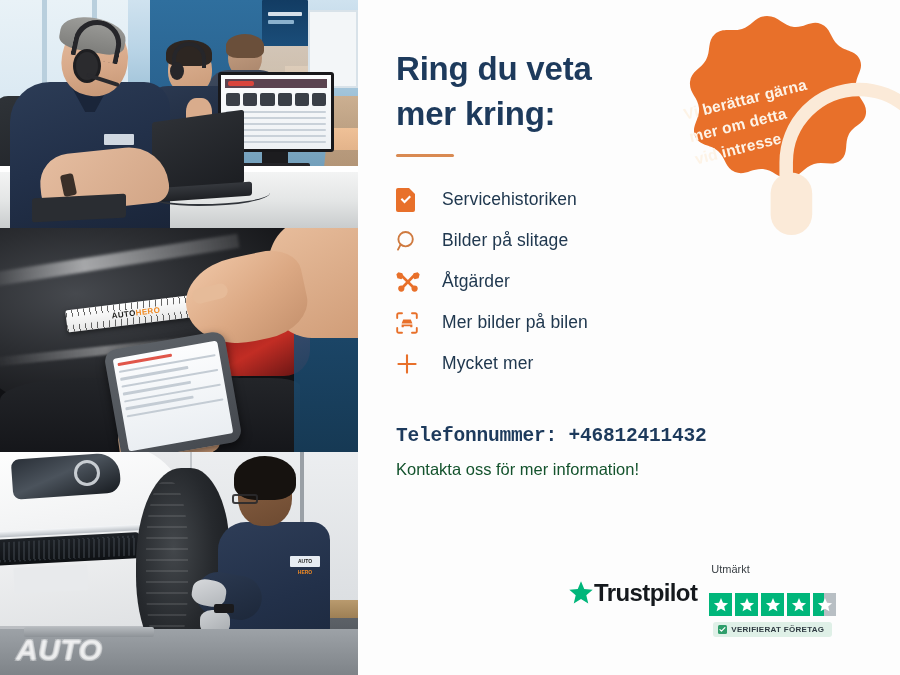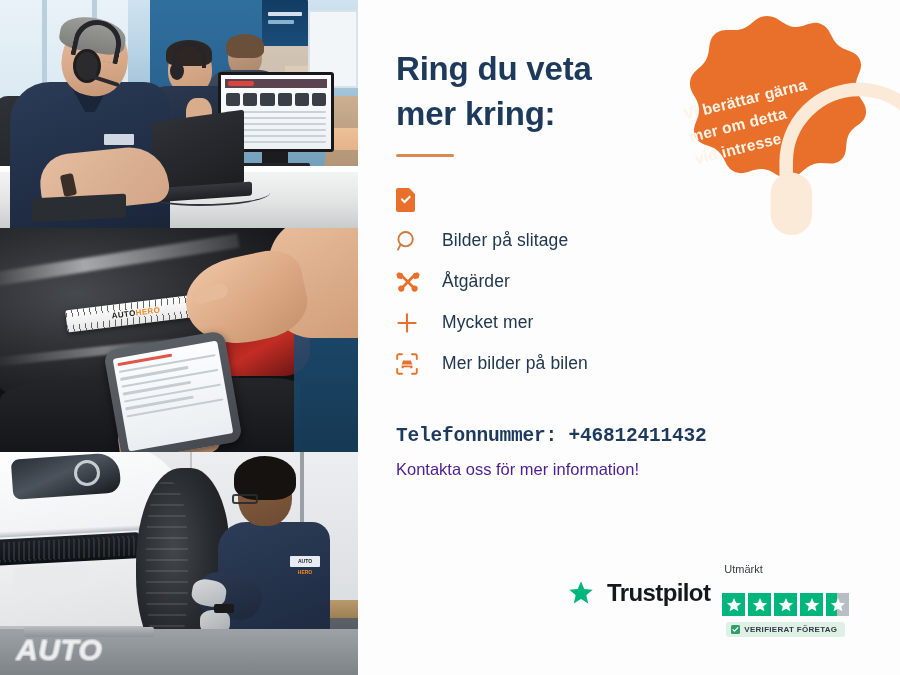--- a/index.html
+++ b/index.html
@@ -507,21 +507,21 @@
     font-size: 17.5px; color: #20384f; font-weight: 400;
     margin-left: 16px; letter-spacing: .1px;
   }
 
   
   .contact { position: absolute; left: 38px; top: 425px; }
   .phone {
     font-size: 19.5px; font-weight: 700; color: #1d3a5c; letter-spacing: -.2px; font-family: Liberation Mono, monospace;
   }
   .contact-line {
-    font-size: 16.5px; color: #4c1d95; margin-top: 10px; line-height: 24px;
+    font-size: 16.5px; color: #14532d; margin-top: 10px; line-height: 24px;
   }
 
   
   .badge {
     position: absolute; left: 305px; top: 8px;
     width: 208px; height: 222px;
   }
   .badge svg { display: block; width: 208px; height: 222px; }
   .badge-head {
     position: absolute; left: 92px; top: 38px; width: 38px; height: 34px;
@@ -534,21 +534,21 @@
     font-size: 15.5px; font-weight: 700; line-height: 23px;
     letter-spacing: .2px;
     text-align: left;
   }
 
   
   .trustpilot {
     position: absolute; left: 210px; bottom: 38px;
     display: flex; align-items: flex-start; gap: 12px;
   }
-  .tp-logo { display: flex; align-items: center; gap: 13px; margin-top: 16px; }
+  .tp-logo { display: flex; align-items: center; gap: 0; margin-top: 16px; }
   .tp-name { font-size: 24px; font-weight: 700; color: #15191d; letter-spacing: -.6px; }
   .tp-right { display: flex; flex-direction: column; align-items: center; }
   .tp-rating-word {
     font-size: 11px; color: #3b4146; margin-bottom: 18px; align-self: flex-start; margin-left: 2px;
   }
   .tp-stars { display: flex; gap: 3px; }
   .tp-star {
     width: 23px; height: 23px; background: #00b67a;
     display: flex; align-items: center; justify-content: center;
   }
@@ -762,20 +762,21 @@
 
     <div class="features">
 
       <div class="feature">
         <span class="feat-icon">
           <svg width="19" height="24" viewBox="0 0 19 24">
             <path fill="#e8702a" d="M2 0h11l6 6v16a2 2 0 0 1-2 2H2a2 2 0 0 1-2-2V2a2 2 0 0 1 2-2z"></path>
             <path fill="#ffffff" d="M4.6 11.6l1.5-1.5 2.4 2.4 5-5 1.5 1.5-6.5 6.5z"></path>
           </svg>
         </span>
+        <span class="feat-label">Servicehistoriken</span>
       </div>
 
       <div class="feature">
         <span class="feat-icon">
           <svg width="22" height="22" viewBox="0 0 22 22" fill="none" stroke="#cf7a3f" stroke-width="1.9">
             <circle cx="9.6" cy="9.2" r="7.2"></circle>
             <path d="M4.6 14.6 L2 19.6" stroke-linecap="round"></path>
           </svg>
         </span>
         <span class="feat-label">Bilder på slitage</span>
@@ -792,42 +793,42 @@
             <path fill="#e8702a" d="M21.6 2.2l-4 1-1 4 2 2 4-1 1-4z"></path>
             <circle cx="18.6" cy="18.6" r="3.1" fill="#e8702a"></circle>
             <circle cx="5.3" cy="18.6" r="3.1" fill="#e8702a"></circle>
           </svg>
         </span>
         <span class="feat-label">Åtgärder</span>
       </div>
 
       <div class="feature">
         <span class="feat-icon">
-          <svg width="22" height="22" viewBox="0 0 22 22" fill="none" stroke="#e8702a" stroke-width="2.1" stroke-linecap="round">
-            <path d="M11 2.4 V19.6"></path>
-            <path d="M2.4 11 H19.6"></path>
-          </svg>
-        </span>
-        <span class="feat-label">Mycket mer</span>
-      </div>
-
-      <div class="feature">
-        <span class="feat-icon">
           <svg width="22" height="22" viewBox="0 0 22 22" fill="none">
             <g stroke="#e8702a" stroke-width="1.9" stroke-linecap="round">
               <path d="M1.2 6 V2.8 a1.6 1.6 0 0 1 1.6-1.6 H6"></path>
               <path d="M20.8 6 V2.8 a1.6 1.6 0 0 0-1.6-1.6 H16"></path>
               <path d="M1.2 16 v3.2 a1.6 1.6 0 0 0 1.6 1.6 H6"></path>
               <path d="M20.8 16 v3.2 a1.6 1.6 0 0 1-1.6 1.6 H16"></path>
             </g>
             <path fill="#e8702a" d="M5.6 12.6h10.8v2.1a.6.6 0 0 1-.6.6h-1a.6.6 0 0 1-.6-.6v-.5H7.8v.5a.6.6 0 0 1-.6.6h-1a.6.6 0 0 1-.6-.6z"></path>
             <path fill="#e8702a" d="M7.2 7.4h7.6l1.6 4.2H5.6z"></path>
           </svg>
         </span>
         <span class="feat-label">Mer bilder på bilen</span>
+      </div>
+
+      <div class="feature">
+        <span class="feat-icon">
+          <svg width="22" height="22" viewBox="0 0 22 22" fill="none" stroke="#e8702a" stroke-width="2.1" stroke-linecap="round">
+            <path d="M11 2.4 V19.6"></path>
+            <path d="M2.4 11 H19.6"></path>
+          </svg>
+        </span>
+        <span class="feat-label">Mycket mer</span>
       </div>
     </div>
 
     <div class="contact">
       <div class="phone">Telefonnummer: +46812411432</div>
       <div class="contact-line">
         <span>Kontakta oss för mer information!</span><br>
       </div>
     </div>
 

